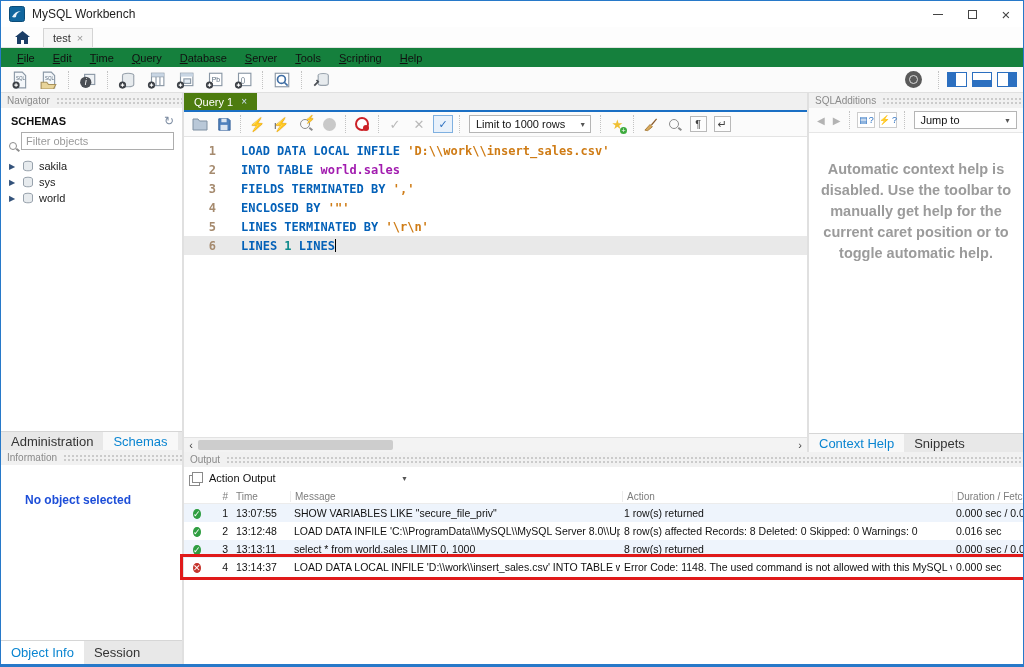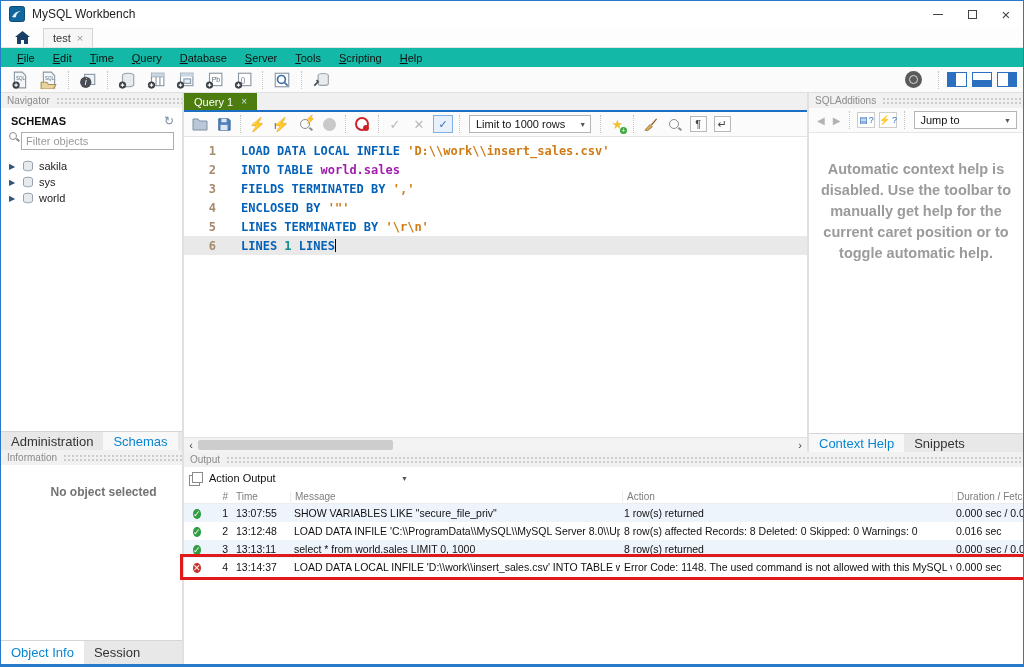--- a/index.html
+++ b/index.html
@@ -18,21 +18,21 @@
   .win-btn { width:34px; height:24px; display:flex; align-items:center; justify-content:center; color:#444; }
   .win-btn .bar { width:10px; height:1px; background:#444; }
   .win-btn .box { width:9px; height:9px; border:1px solid #444; }
   .win-btn.close { font-size:15px; font-weight:400; }
   
   .maintabs { height:21px; background:#fdfdfd; border-bottom:1px solid #e3e3e3; display:flex; align-items:flex-end; padding-left:8px; flex:none; }
   .home-btn { width:26px; height:20px; display:flex; align-items:center; justify-content:center; }
   .main-tab { height:19px; background:#f6f6f6; border:1px solid #d4d4d4; border-bottom:none; display:flex; align-items:center; gap:6px; padding:0 9px; margin-left:8px; font-size:11px; color:#333; }
   .main-tab .x { color:#9a9a9a; font-size:11px; }
   
-  .menubar { height:19px; background:#14b8a6; display:flex; align-items:center; padding-left:8px; gap:2px; flex:none; }
+  .menubar { height:19px; background:#15803d; display:flex; align-items:center; padding-left:8px; gap:2px; flex:none; }
   .menu-item { display:inline-block; padding:2px 8px; font-size:11px; color:#111; }
   .menu-item::first-letter { text-decoration:underline; }
   
   .toolbar { height:26px; background:#fbfbfb; border-bottom:1px solid #e0e0e0; display:flex; align-items:center; padding:0 6px; gap:3px; flex:none; }
   .tb-sep { width:1px; height:18px; border-left:1px dotted #c3c3c3; margin:0 3px; }
   .tb-ico { width:26px; height:22px; display:flex; align-items:center; justify-content:center; position:relative; }
   .spacer { flex:1; }
   .account-ico { width:17px; height:17px; border-radius:50%; background:#5a5a5a; display:flex; align-items:center; justify-content:center; margin-right:10px; }
   .account-ico .inner { width:9px; height:9px; border-radius:50%; border:1.5px solid #dcdcdc; }
   .panel-toggle { width:20px; height:15px; border:1.5px solid #2b6fc0; background:#fff; margin-left:2px; position:relative; }
@@ -46,35 +46,35 @@
   
   .p-header { height:15px; background:#f1f1f1; display:flex; align-items:center; padding-left:6px; flex:none; }
   .p-header .p-title { font-size:10px; color:#8a8a8a; padding-right:6px; }
   .dots { flex:1; height:9px; background-image:radial-gradient(circle, #cbcbcb 0.8px, transparent 1px); background-size:4px 4px; background-position:0 1px; }
   
   .sidebar-left { width:181px; display:flex; flex-direction:column; background:#fff; flex:none; }
   .schemas-area { height:323px; background:#fff; padding-top:4px; flex:none; }
   .schemas-row { display:flex; align-items:center; padding:2px 8px 4px 10px; }
   .schemas-title { font-size:11px; font-weight:bold; color:#111; flex:1; }
   .refresh-ico { color:#7a8aa0; font-size:12px; }
-  .filter-row { display:flex; align-items:flex-start; gap:4px; padding:0 8px 6px 8px; }
+  .filter-row { display:flex; align-items:flex-end; gap:4px; padding:0 8px 6px 8px; }
   .mag { width:8px; height:8px; border:1.5px solid #8c8c8c; border-radius:50%; position:relative; flex:none; }
   .mag::after { content:""; position:absolute; width:4px; height:1.5px; background:#8c8c8c; right:-4px; bottom:-1px; transform:rotate(40deg); }
   .filter-input { flex:1; height:18px; border:1px solid #adadad; font-size:11px; padding:0 4px; color:#333; font-family:"Liberation Sans",sans-serif; }
   .filter-input::placeholder { color:#9a9a9a; }
   .tree { padding:2px 0 0 8px; }
   .tree-item { display:flex; align-items:center; gap:5px; height:16px; }
   .tw { color:#33527a; font-size:8px; width:8px; }
   .db-ico { width:12px; height:12px; }
   .tree-label { font-size:11px; color:#222; }
   .side-tabs { height:19px; background:#e8e8e8; display:flex; align-items:stretch; border-top:1px solid #d6d6d6; flex:none; }
   .side-tab { padding:0 10px; display:flex; align-items:center; font-size:13px; color:#333; }
   .side-tab.active { background:#f8f8f8; color:#0a85d1; }
   .info-body { flex:1; background:#fff; }
-  .no-object { font-size:12px; font-weight:bold; color:#737373; padding:20px 0 0 24px;text-align:center; }
+  .no-object { font-size:12px; font-weight:bold; color:#1d4ed8; padding:28px 0 0 24px; }
   .bottom-tabs { height:24px; background:#e8e8e8; display:flex; flex:none; }
   .bottom-tabs .side-tab.active { background:#fff; }
   
   .center-right { flex:1; display:flex; flex-direction:column; min-width:0; }
   .top-row { height:359px; display:flex; flex:none; min-width:0; }
   .editor-col { width:623px; display:flex; flex-direction:column; flex:none; min-width:0; }
   .query-tabstrip { height:19px; background:#f0f0f0; border-bottom:2px solid #1a6fc4; display:flex; flex:none; }
   .query-tab { background:#4d7c0f; color:#fff; display:flex; align-items:center; gap:8px; padding:0 10px; font-size:11px; }
   .query-tab .x { color:#cfe2f6; font-size:10px; }
   .editor-toolbar { height:25px; background:#fbfbfb; border-bottom:1px solid #e4e4e4; display:flex; align-items:center; padding:0 5px; gap:2px; flex:none; }

